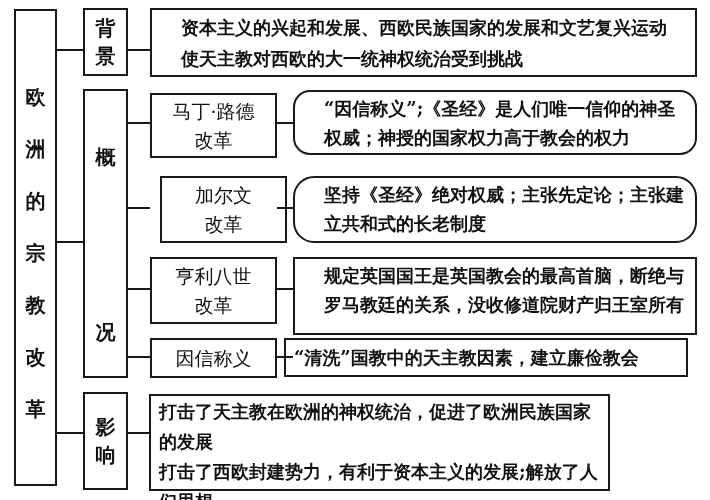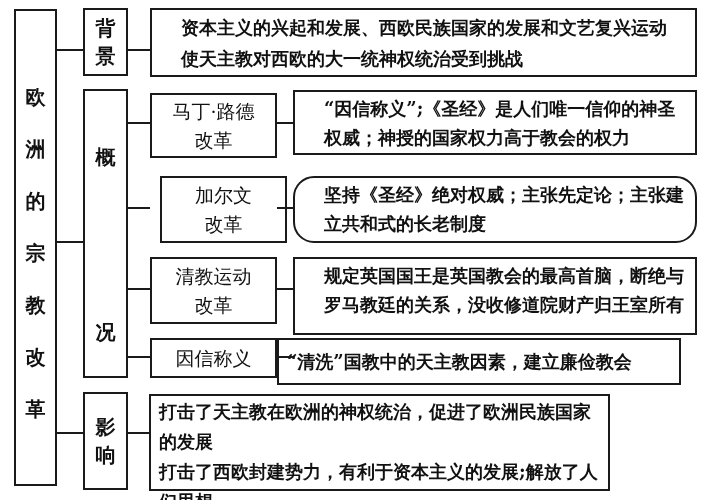--- a/index.html
+++ b/index.html
@@ -101,38 +101,38 @@
     <span>影</span>
     <span>响</span>
   </div>
 
   <div class="box namebox" style="left:150px; top:93px; width:127px; height:65px;">马丁·路德
 改革</div>
 
   <div class="box namebox" style="left:160px; top:176px; width:127px; height:67px;">加尔文
 改革</div>
 
-  <div class="box namebox" style="left:150px; top:257px; width:127px; height:67px;">清教运动
+  <div class="box namebox" style="left:150px; top:257px; width:127px; height:67px;">亨利八世
 改革</div>
 
   <div class="box namebox" style="left:150px; top:338px; width:127px; height:40px;">因信称义</div>
 
   <div class="box textbox two-line" style="left:150px; top:8px; width:547px; height:69px; line-height:31px;">资本主义的兴起和发展、西欧民族国家的发展和文艺复兴运动
 使天主教对西欧的大一统神权统治受到挑战</div>
 
-  <div class="box textbox two-line" style="left:293px; top:90px; width:404px; height:65px;">“因信称义”;《圣经》是人们唯一信仰的神圣
+  <div class="box textbox two-line" style="left:293px; top:90px; width:404px; height:65px;border-radius:17px;">“因信称义”;《圣经》是人们唯一信仰的神圣
 权威；神授的国家权力高于教会的权力</div>
 
   <div class="box textbox two-line" style="left:293px; top:176px; width:404px; height:67px;border-radius:21px;">坚持《圣经》绝对权威；主张先定论；主张建
 立共和式的长老制度</div>
 
   <div class="box textbox two-line" style="left:293px; top:257px; width:404px; height:78px;">规定英国国王是英国教会的最高首脑，断绝与
 罗马教廷的关系，没收修道院财产归王室所有</div>
 
-  <div class="box textbox one-line" style="left:277px; top:338px; width:404px; height:47px;">“清洗”国教中的天主教因素，建立廉俭教会</div>
+  <div class="box textbox one-line" style="left:284px; top:338px; width:404px; height:39px;">“清洗”国教中的天主教因素，建立廉俭教会</div>
 
   <div class="box textbox three-line" style="left:149px; top:394px; width:461px; height:97px;">打击了天主教在欧洲的神权统治，促进了欧洲民族国家的发展
 打击了西欧封建势力，有利于资本主义的发展;解放了人们思想，
 为资本主义的兴起和发展奠定了基础</div>
 
   <div class="hline" style="left:57px; top:49px; width:26px;"></div>
   <div class="hline" style="left:128px; top:49px; width:22px;"></div>
 
   <div class="hline" style="left:57px; top:241px; width:26px;"></div>
 

